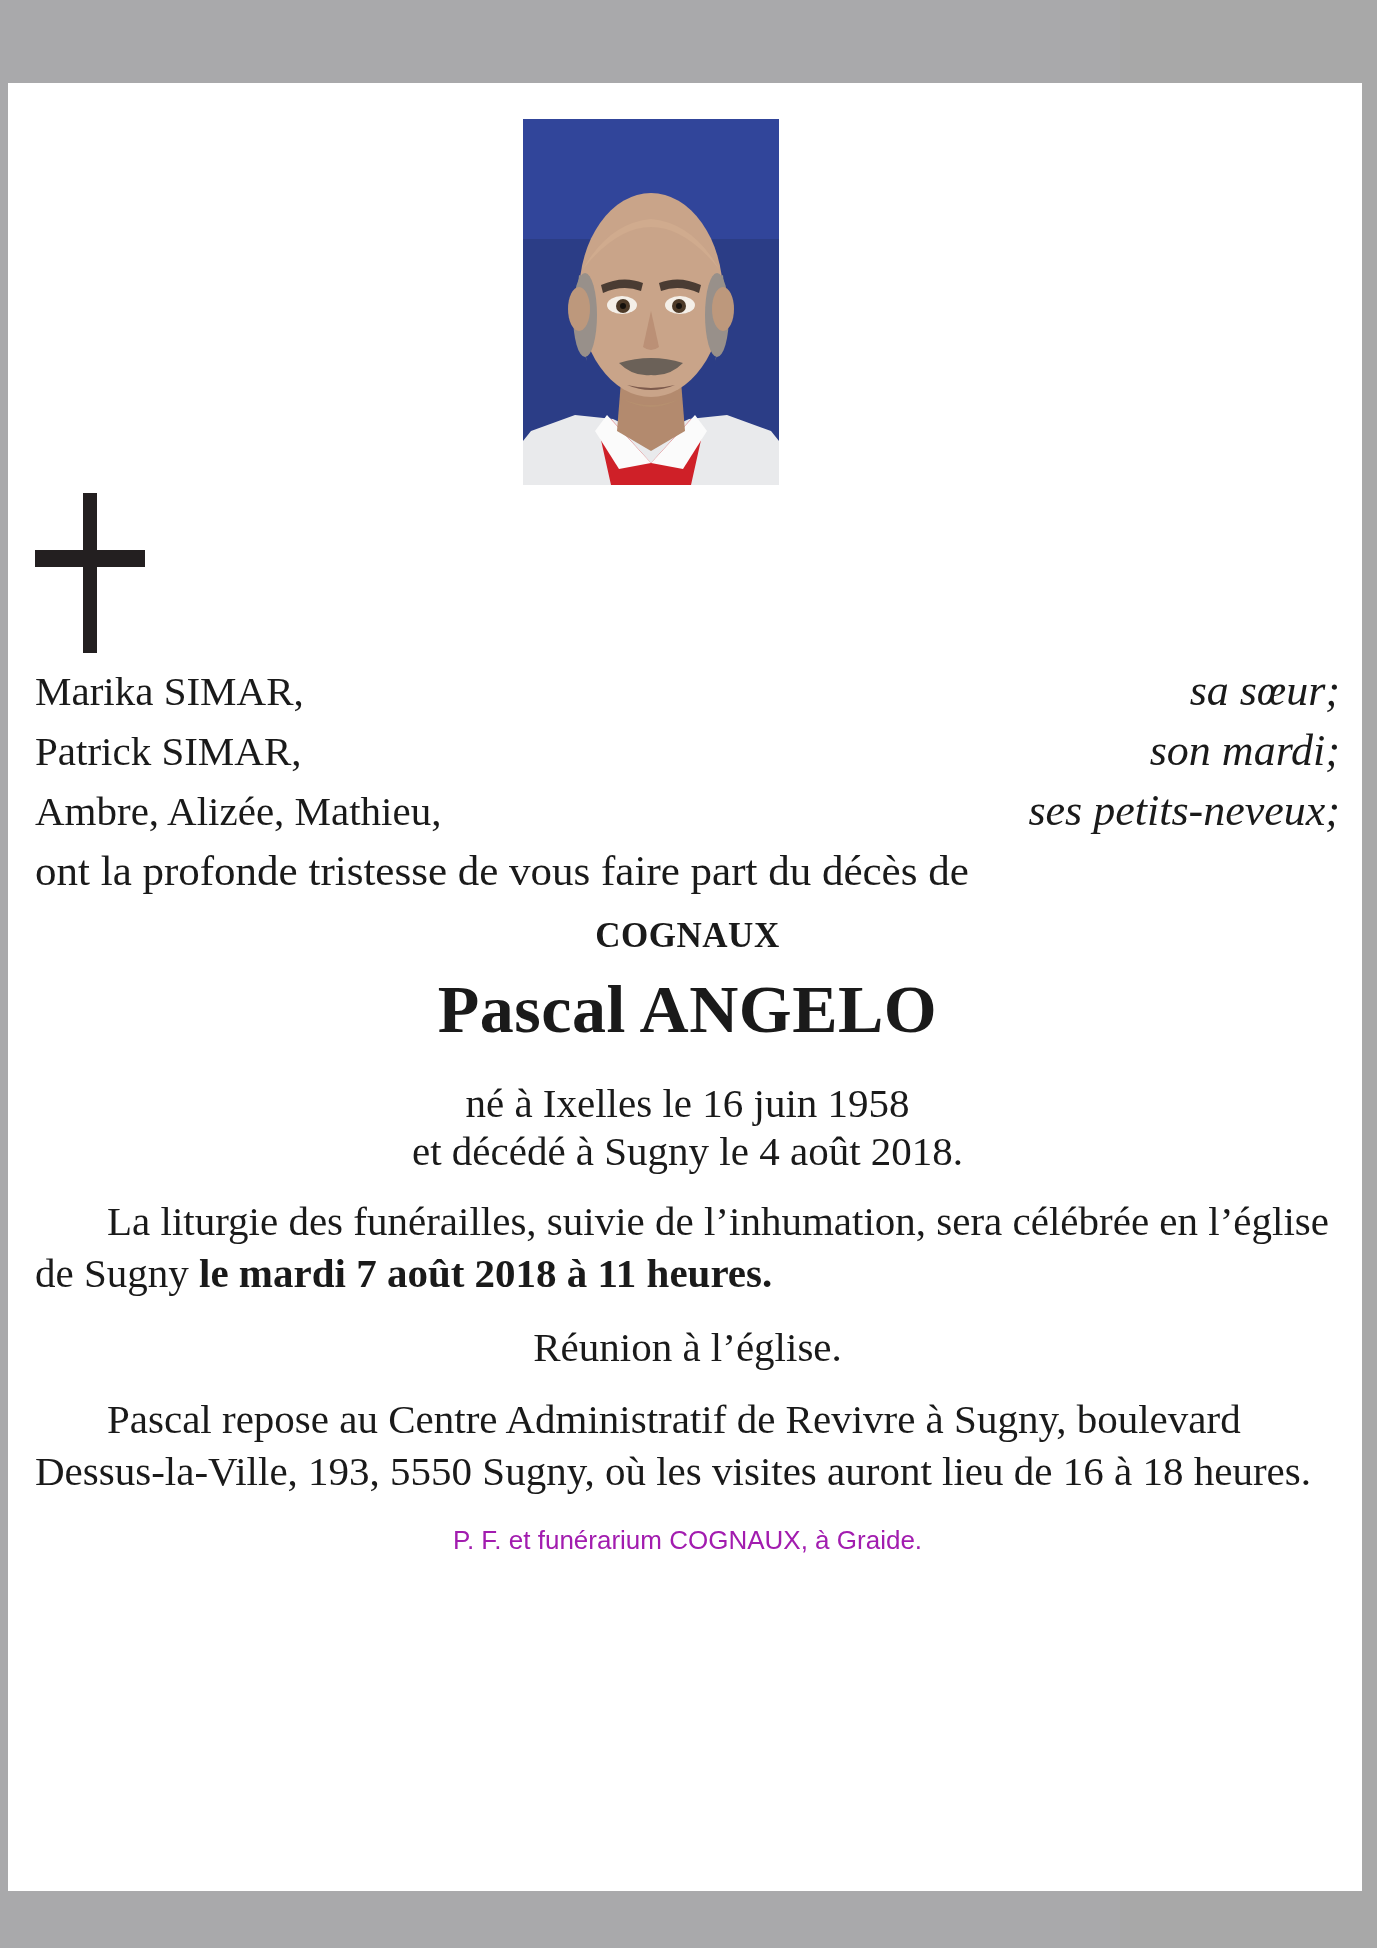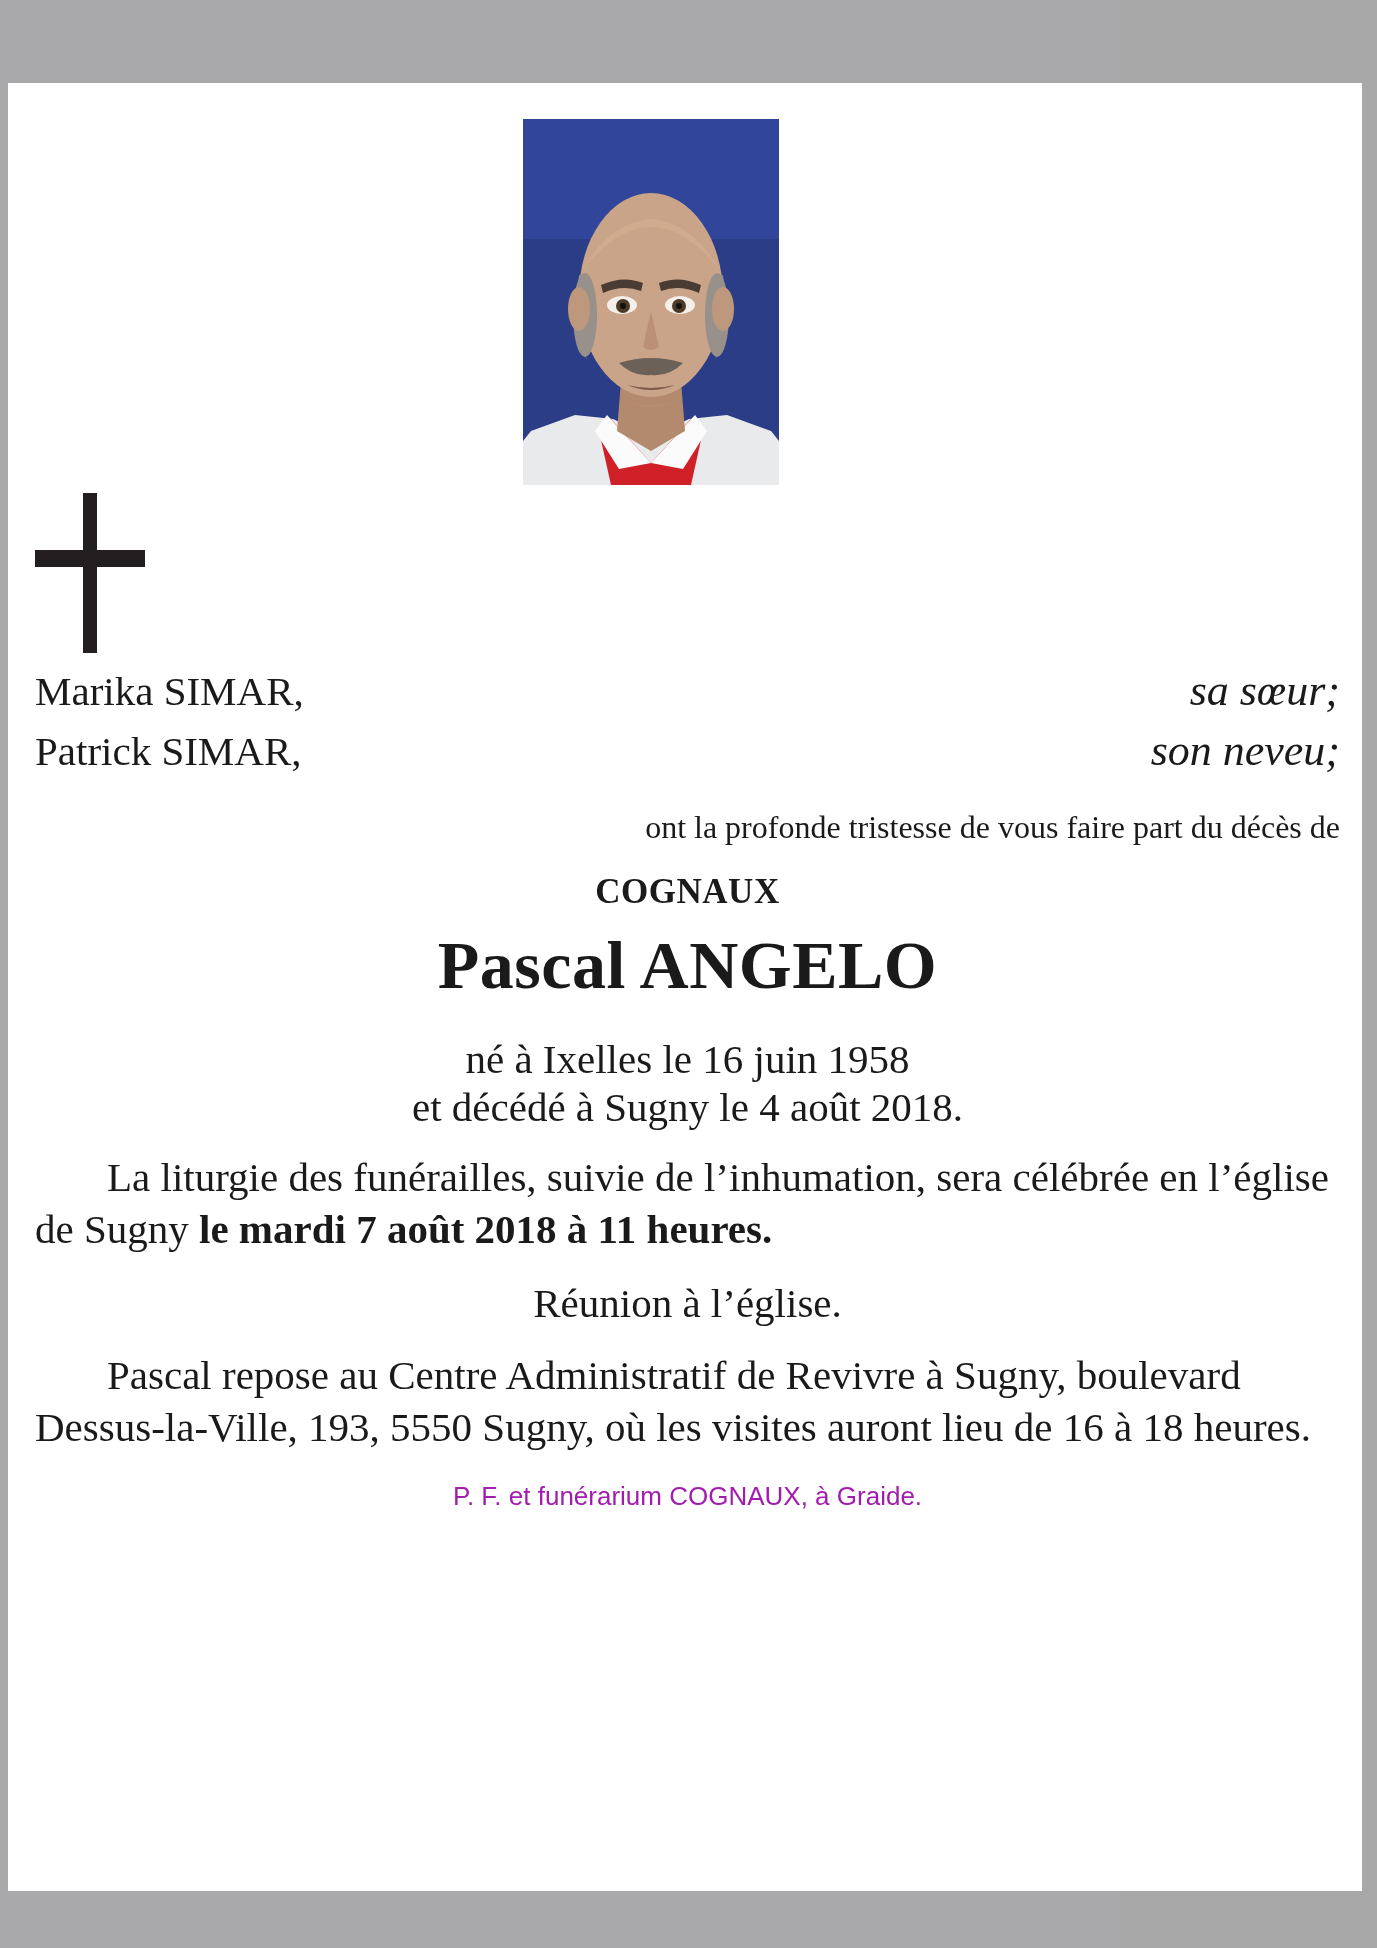--- a/index.html
+++ b/index.html
@@ -91,24 +91,24 @@
     line-height: 60px;
     font-family: "Liberation Serif", serif;
     white-space: nowrap;
   }
   .relation-row .kin {
     font-style: italic;
     font-size: 44px;
   }
 
   .lead-line {
-    text-align: right;
-    font-size: 32px;
+    text-align: left;
+    font-size: 43px;
     line-height: 56px;
-    margin-top: 18px;
+    margin-top: 2px;
   }
 
   .monsieur {
     text-align: center;
     font-size: 35px;
     font-weight: bold;
     letter-spacing: 0.5px;
     line-height: 50px;
     margin-top: 12px;
   }
@@ -216,23 +216,27 @@
 
     <div class="body-text">
 
       <div class="relation-row">
         <span>Marika SIMAR,</span>
         <span class="kin">sa sœur;</span>
       </div>
 
       <div class="relation-row">
         <span>Patrick SIMAR,</span>
-        <span class="kin">son neveu;</span>
-      </div>
-
+        <span class="kin">son mardi;</span>
+      </div>
+
+      <div class="relation-row">
+        <span>Ambre, Alizée, Mathieu,</span>
+        <span class="kin">ses petits-neveux;</span>
+      </div>
 
       <div class="lead-line">ont la profonde tristesse de vous faire part du décès de</div>
 
       <div class="monsieur">COGNAUX</div>
 
       <div class="deceased-name">Pascal ANGELO</div>
 
       <div class="birth-line">né à Ixelles le 16 juin 1958</div>
       <div class="death-line">et décédé à Sugny le 4 août 2018.</div>
 

